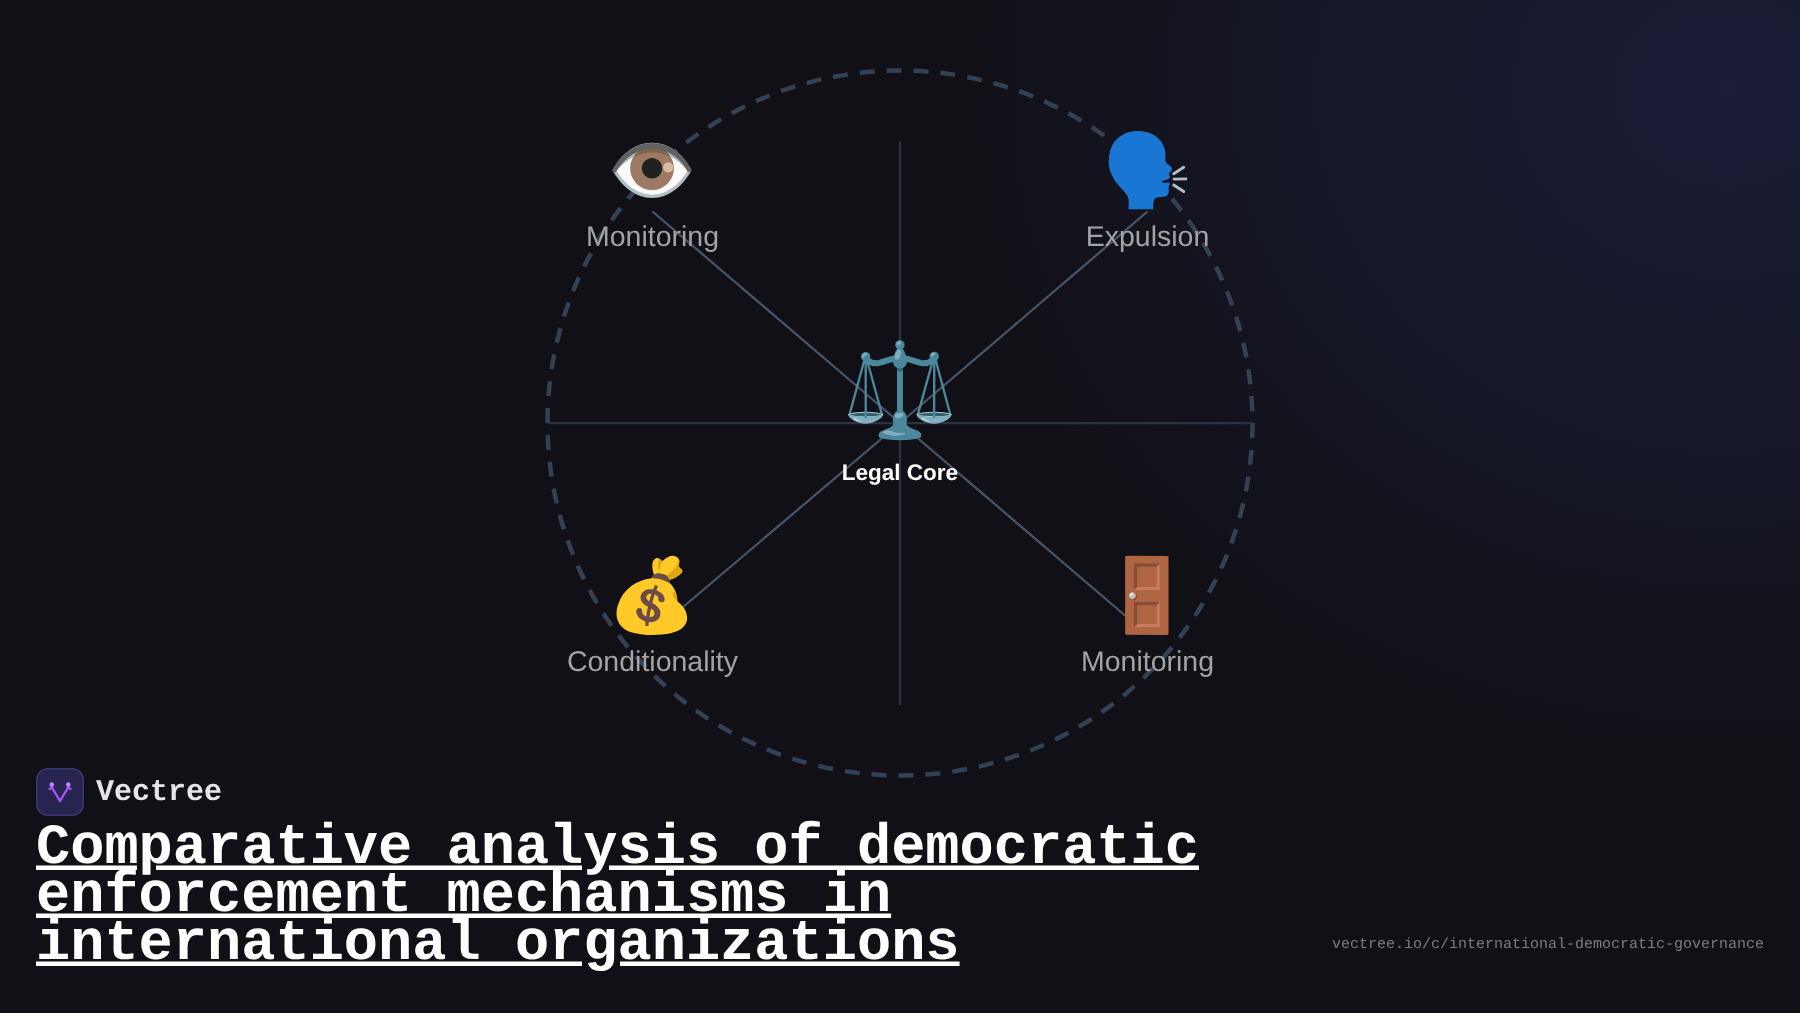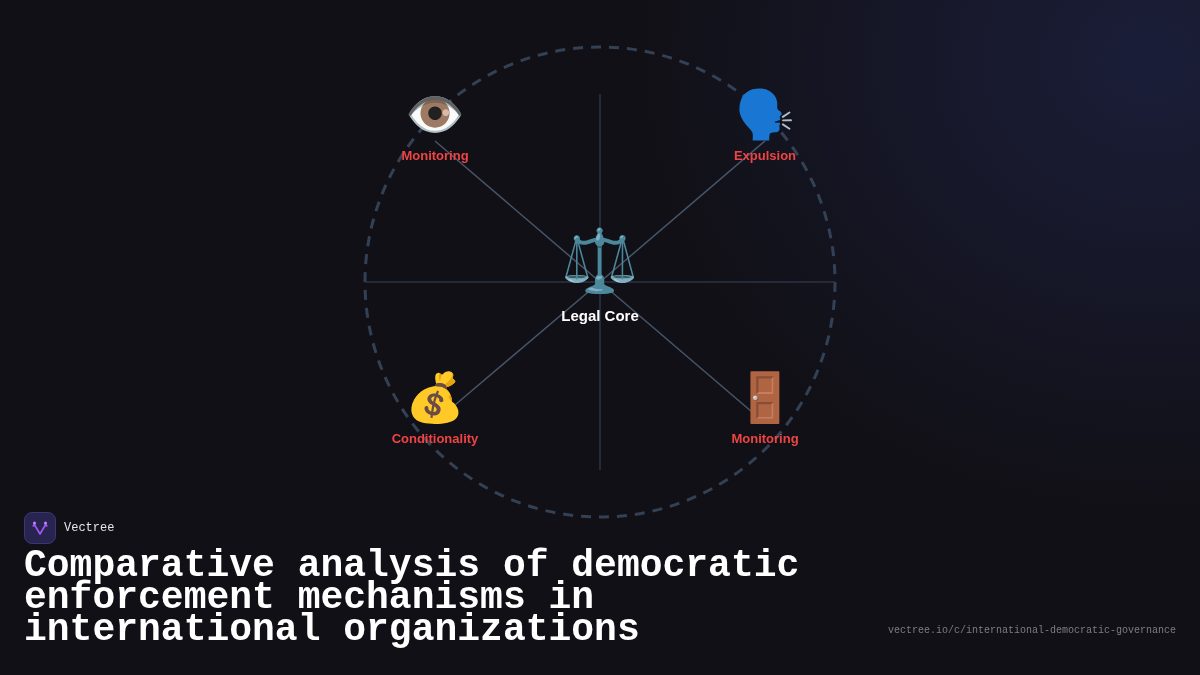--- a/index.html
+++ b/index.html
@@ -9,28 +9,28 @@
     font-family:"Liberation Sans", sans-serif;
   }
   .bg-glow {
     position:absolute; inset:0;
     background: radial-gradient(ellipse 520px 460px at 1150px 60px, rgba(30,34,68,0.75), rgba(17,16,22,0) 100%);
     pointer-events:none;
   }
   .diagram { position:absolute; left:0; top:0; width:1200px; height:675px; }
   .node { position:absolute; transform:translate(-50%,0); text-align:center; width:160px; }
   .node .emoji { font-size:48px; line-height:54px; display:block; }
-  .node .label { font-size:13px; color:#ef4444; display:block; margin-top:6px;font-weight:bold; }
+  .node .label { font-size:19px; color:#a3a3a3; display:block; margin-top:6px; }
   .center .emoji { font-size:62px; line-height:66px; }
   .center .label { font-size:15px; font-weight:bold; color:#ffffff; margin-top:13px; }
   .brand { position:absolute; left:24px; top:512px; display:flex; align-items:center; gap:8px; }
   .logo { width:32px; height:32px; border-radius:8px; background:#272450; border:1px solid #3b3773; box-sizing:border-box; display:flex; align-items:center; justify-content:center; }
-  .brand-name { font-family:"Liberation Mono", monospace; font-weight:normal; font-size:12px; color:#e5e5ea; }
+  .brand-name { font-family:"Liberation Mono", monospace; font-weight:bold; font-size:20px; color:#e5e5ea; }
   .title { position:absolute; left:24px; top:550px; width:780px; margin:0;
-    font-family:"Liberation Mono", monospace; font-weight:bold; font-size:38px; line-height:32px; color:#ffffff; }
+    font-family:"Liberation Mono", monospace; font-weight:bold; font-size:38px; line-height:32px; color:#ffffff;text-decoration:underline; }
   .url { position:absolute; right:24px; top:625px; font-family:"Liberation Mono", monospace; font-size:10px; color:#7c7c86; }
 </style>
 </head>
 <body>
 
 <div class="bg-glow"></div>
 
 <svg class="diagram" width="1200" height="675" viewBox="0 0 1200 675">
   <circle cx="600" cy="282" r="235" fill="none" stroke="#334155" stroke-width="3" stroke-dasharray="10 8"></circle>
   <line x1="600" y1="94" x2="600" y2="470" stroke="#2a3344" stroke-width="1.5"></line>

